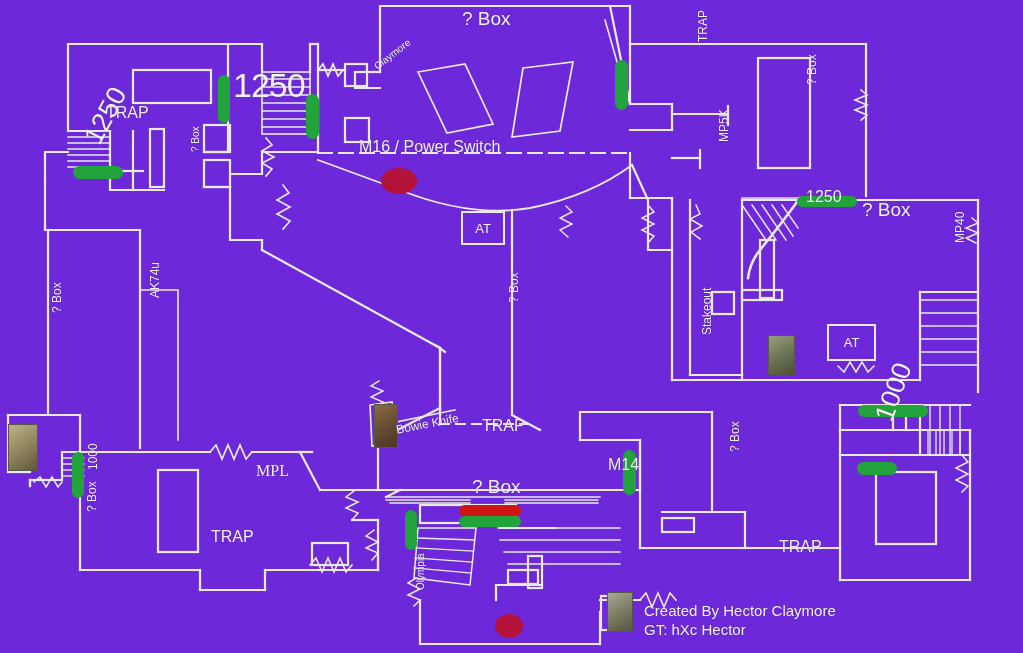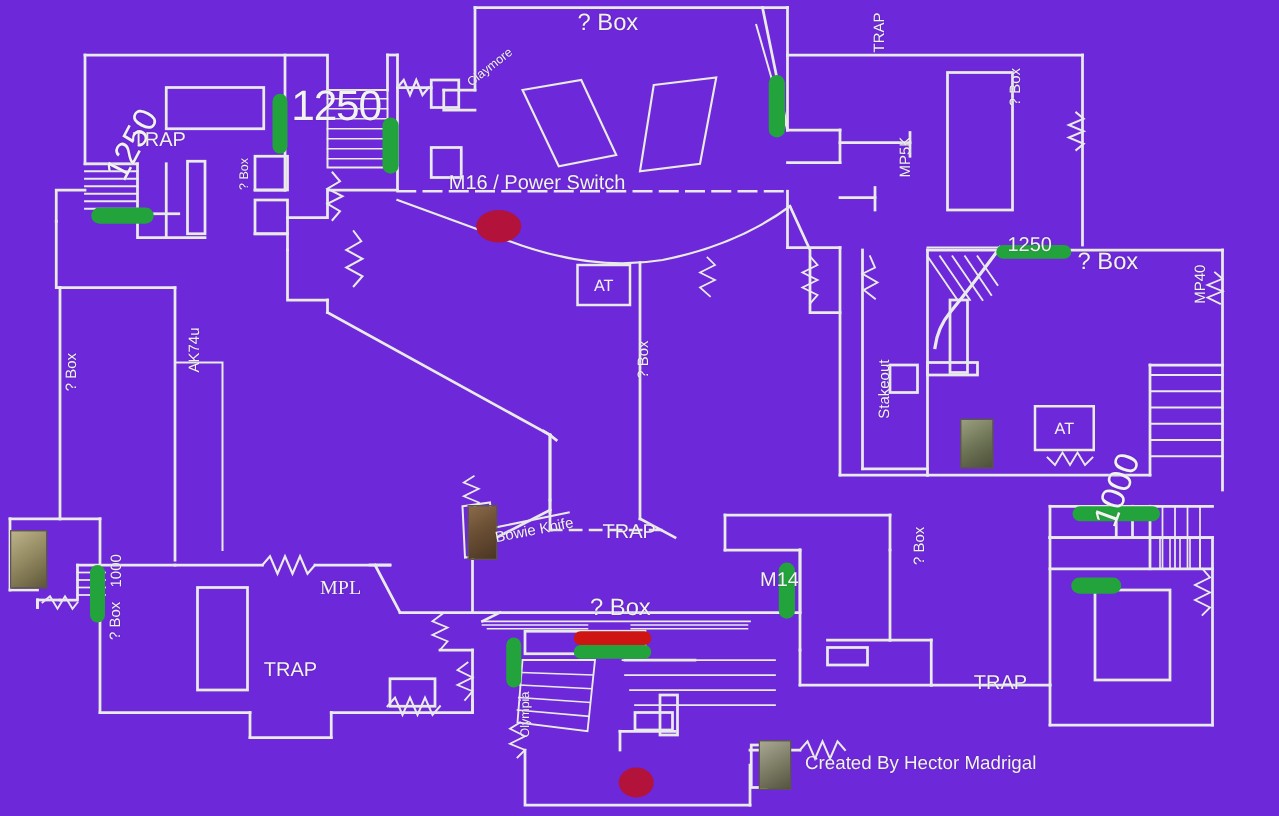--- a/index.html
+++ b/index.html
@@ -376,16 +376,17 @@
       <div class="lbl mid" style="left: 779px; top: 538px;">TRAP</div>
       <div class="lbl num2" style="left: 869px; top: 415px; transform: rotate(-70deg); transform-origin: left top;">1000</div>
     </div>
 
   <div id="at-layer">
       <div class="atbox" style="left: 461px; top: 175px; width: 40px; height: 30px;">AT</div>
       <div class="atbox" style="left: 827px; top: 288px; width: 45px; height: 33px;">AT</div>
     </div>
 
   <div class="lbl credit" style="left:644px;top:601px;">
-    <div>Created By Hector Madrigal</div>
+    <div>Created By Hector Claymore</div>
+    <div>GT: hXc Hector</div>
   </div>
 
 </div>
 
 </body></html>

